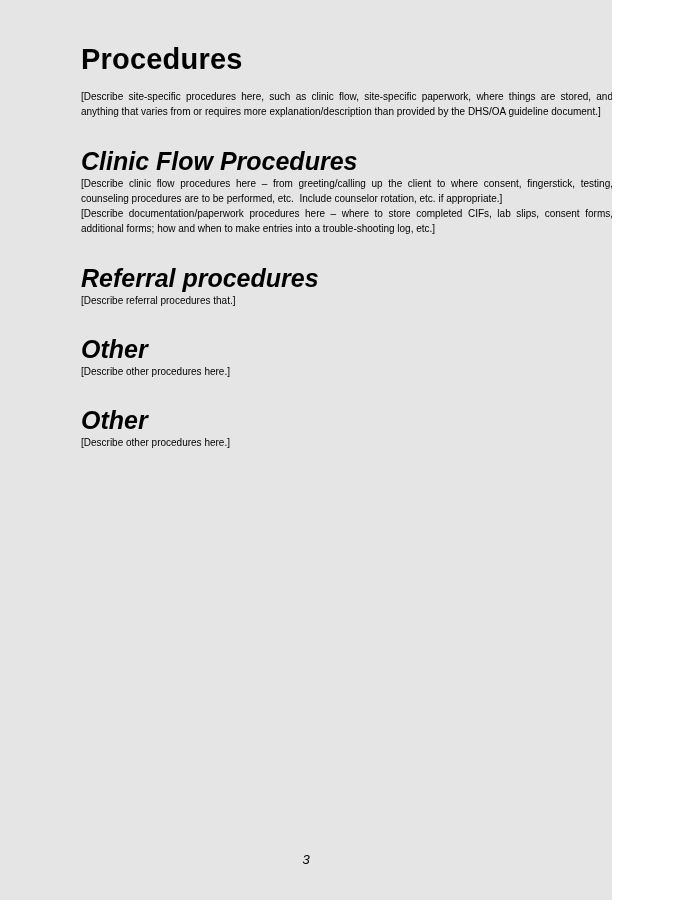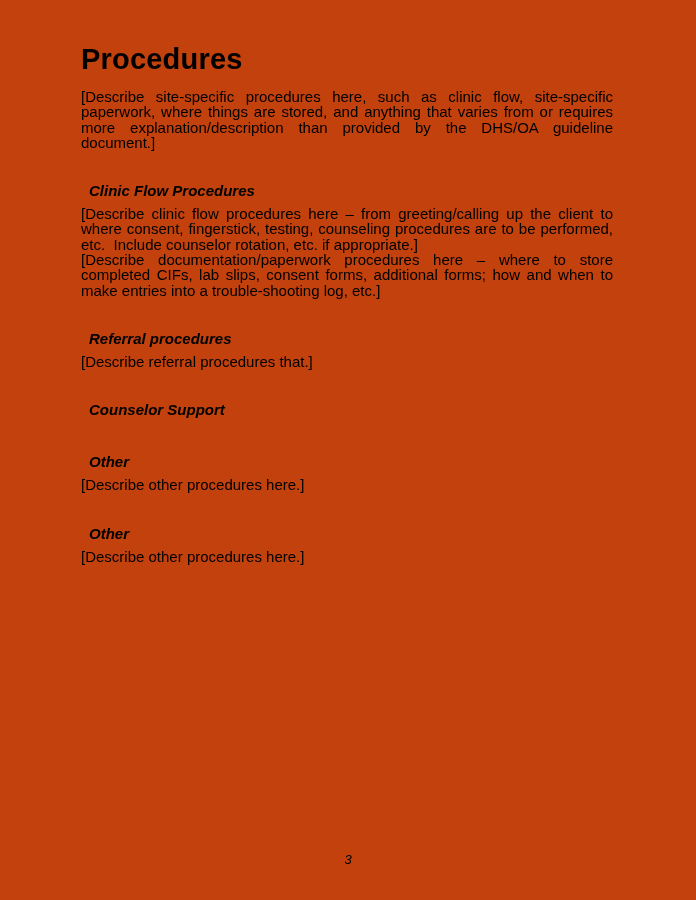--- a/index.html
+++ b/index.html
@@ -2,55 +2,55 @@
 <html><head>
 <meta charset="utf-8">
 <style>
   html, body {
     margin: 0;
     padding: 0;
     background: #ffffff;
   }
   .doc-page {
     position: relative;
-    width: 696px;
+    width: 612px;
     height: 900px;
-    background: #c2410c;
+    background: #e5e5e5;
     color: #000000;
     font-family: "Liberation Sans", sans-serif;
     overflow: hidden;
   }
   .doc-content {
     position: absolute;
     left: 81px;
     top: 0;
     width: 532px;
   }
   .doc-title {
     font-size: 29px;
     font-weight: bold;
     line-height: 33px;
     margin: 43px 0 0 0;
     letter-spacing: 0.2px;
   }
   .body-text {
-    font-size: 15px;
+    font-size: 10px;
     line-height: 15.3px;
     text-align: justify;
     margin: 0;
   }
   .intro-paragraph {
     margin-top: 13px;
   }
   .doc-section h2 {
-    font-size: 15px;
+    font-size: 25px;
     font-weight: bold;
     font-style: italic;
     line-height: 22px;
-    margin: 30px 0 4px 8px;
+    margin: 30px 0 4px 0;
   }
   .doc-footer {
     position: absolute;
     top: 852px;
     left: 0;
     width: 100%;
     text-align: center;
     font-size: 13px;
     font-style: italic;
     line-height: 15px;
@@ -74,21 +74,20 @@
     <section class="doc-section">
       <p class="body-text">[Describe documentation/paperwork procedures here – where to store completed CIFs, lab slips, consent forms, additional forms; how and when to make entries into a trouble-shooting log, etc.]</p>
     </section>
 
     <section class="doc-section">
       <h2>Referral procedures</h2>
       <p class="body-text">[Describe referral procedures that.]</p>
     </section>
 
     <section class="doc-section">
-      <h2>Counselor Support</h2>
     </section>
 
     <section class="doc-section">
       <h2>Other</h2>
       <p class="body-text">[Describe other procedures here.]</p>
     </section>
 
     <section class="doc-section">
       <h2>Other</h2>
       <p class="body-text">[Describe other procedures here.]</p>

